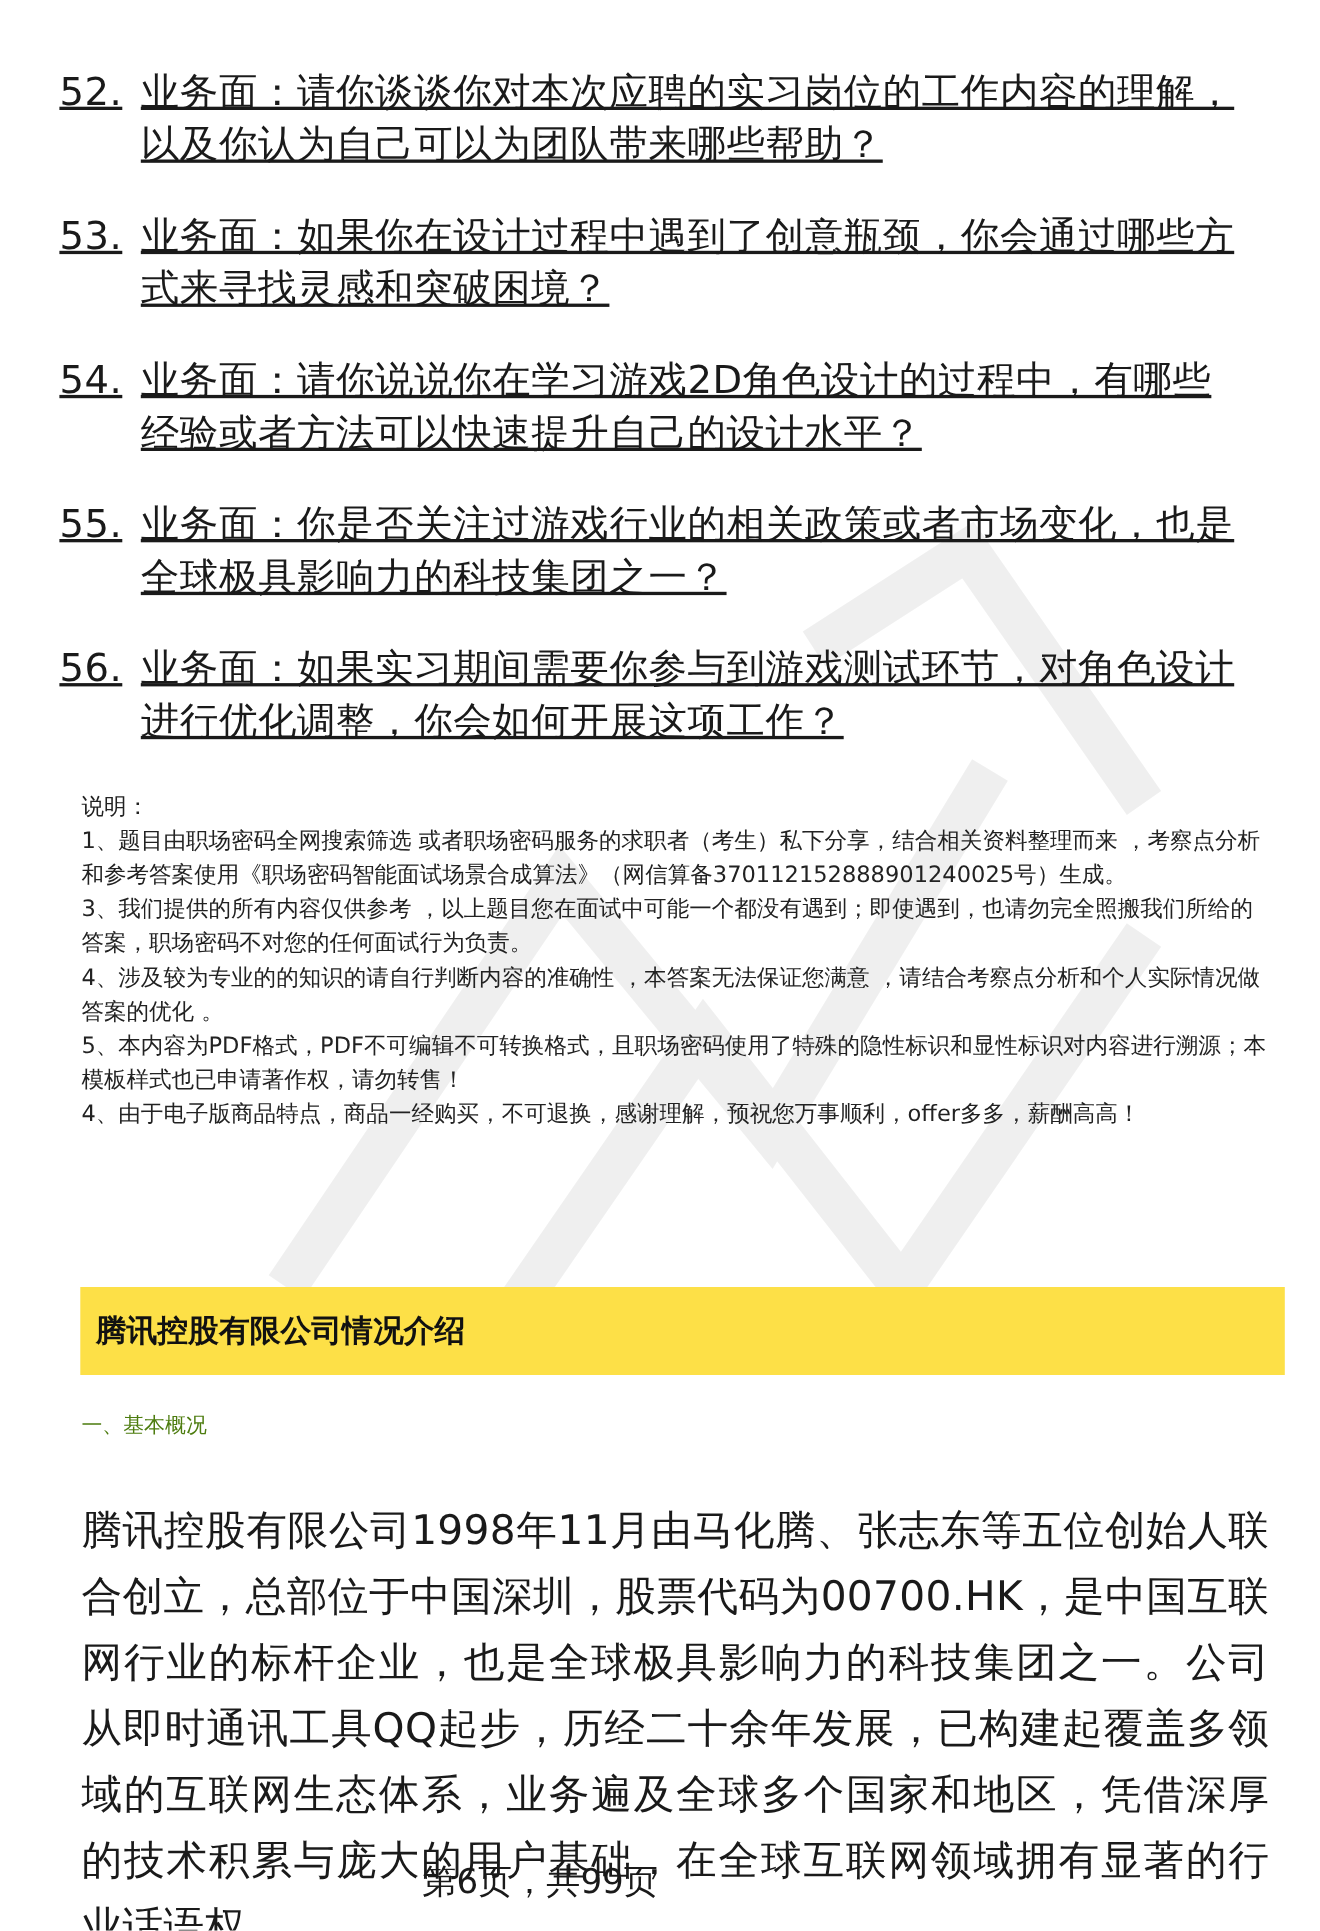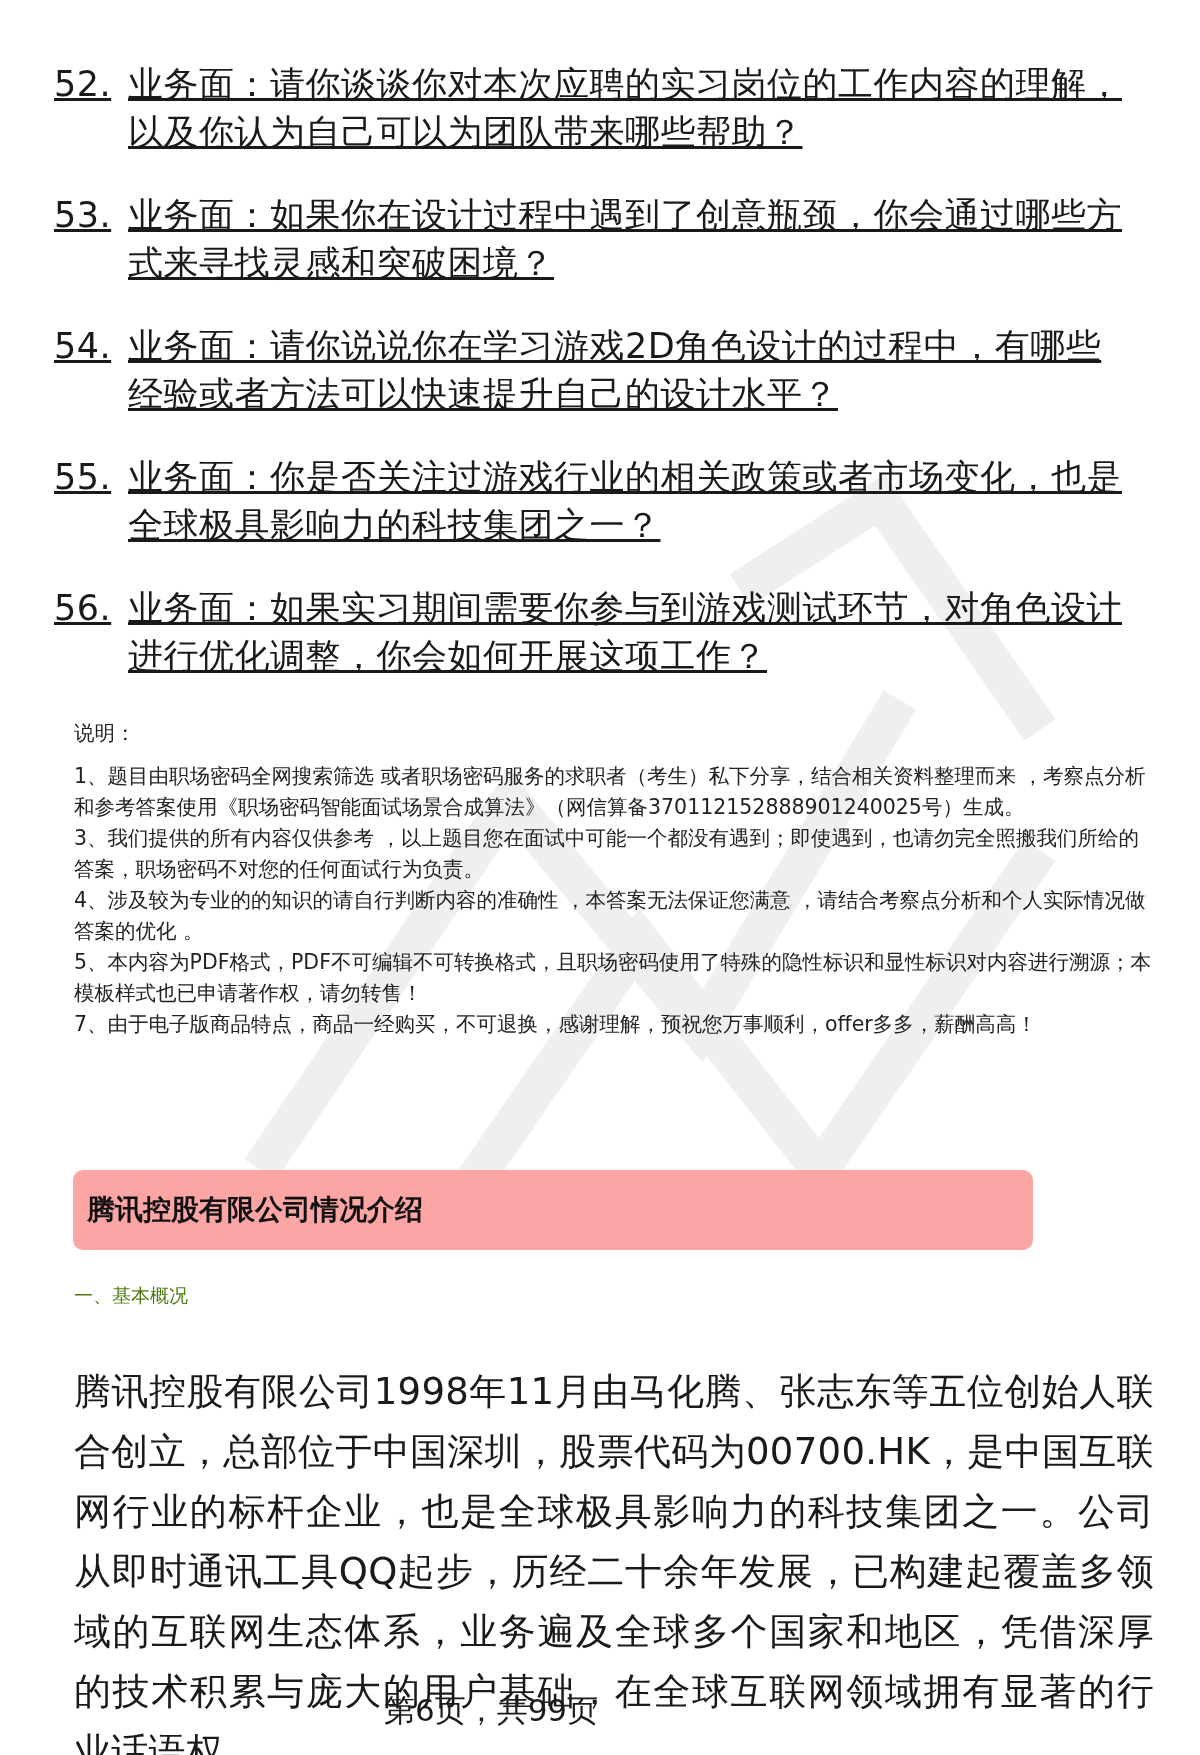--- a/index.html
+++ b/index.html
@@ -16,24 +16,24 @@
     display: flex; font-size: 35px; line-height: 48px; margin-bottom: 35px;
     letter-spacing: 0.5px;
     text-decoration: underline;
   }
   .question .num { width: 74px; flex: none; }
   .question .text { flex: 1; padding-right: 20px; }
   .notes {
     position: absolute; left: 74px; top: 718px; width: 1085px;
     font-size: 20.5px; line-height: 31px; color: #222;
   }
-  .notes .note-title { margin-bottom: 12px; }
+  .notes .note-title { margin-bottom: 0; }
   .section-box {
-    position: absolute; left: 73px; top: 1170px; width: 960px; height: 80px;
-    background: #fca5a5; border-radius: 10px;
+    position: absolute; left: 73px; top: 1170px; width: 1095px; height: 80px;
+    background: #fde047; border-radius: 0;
     display: flex; align-items: center;
   }
   .section-box .section-title {
     padding-left: 14px; font-size: 28px; font-weight: bold; color: #111;
   }
   .sub-heading {
     position: absolute; left: 74px; top: 1283px; font-size: 19px; color: #4d7c0f; text-align: right;
   }
   .para {
     position: absolute; left: 74px; top: 1362px; width: 1080px;
@@ -78,21 +78,21 @@
     <span class="text">业务面：如果实习期间需要你参与到游戏测试环节，对角色设计进行优化调整，你会如何开展这项工作？</span>
   </div>
 </div>
 
 <div class="notes">
   <div class="note-title">说明：</div>
   <div>1、题目由职场密码全网搜索筛选 或者职场密码服务的求职者（考生）私下分享，结合相关资料整理而来 ，考察点分析和参考答案使用《职场密码智能面试场景合成算法》（网信算备370112152888901240025号）生成。</div>
   <div>3、我们提供的所有内容仅供参考 ，以上题目您在面试中可能一个都没有遇到；即使遇到，也请勿完全照搬我们所给的答案，职场密码不对您的任何面试行为负责。</div>
   <div>4、涉及较为专业的的知识的请自行判断内容的准确性 ，本答案无法保证您满意 ，请结合考察点分析和个人实际情况做答案的优化 。</div>
   <div>5、本内容为PDF格式，PDF不可编辑不可转换格式，且职场密码使用了特殊的隐性标识和显性标识对内容进行溯源；本模板样式也已申请著作权，请勿转售！</div>
-  <div>7、由于电子版商品特点，商品一经购买，不可退换，感谢理解，预祝您万事顺利，offer多多，薪酬高高！</div>
+  <div>4、由于电子版商品特点，商品一经购买，不可退换，感谢理解，预祝您万事顺利，offer多多，薪酬高高！</div>
 </div>
 
 <div class="section-box">
   <span class="section-title">腾讯控股有限公司情况介绍</span>
 </div>
 
 <div class="sub-heading">一、基本概况</div>
 
 <div class="para">腾讯控股有限公司1998年11月由马化腾、张志东等五位创始人联合创立，总部位于中国深圳，股票代码为00700.HK，是中国互联网行业的标杆企业，也是全球极具影响力的科技集团之一。公司从即时通讯工具QQ起步，历经二十余年发展，已构建起覆盖多领域的互联网生态体系，业务遍及全球多个国家和地区，凭借深厚的技术积累与庞大的用户基础，在全球互联网领域拥有显著的行业话语权。</div>
 

